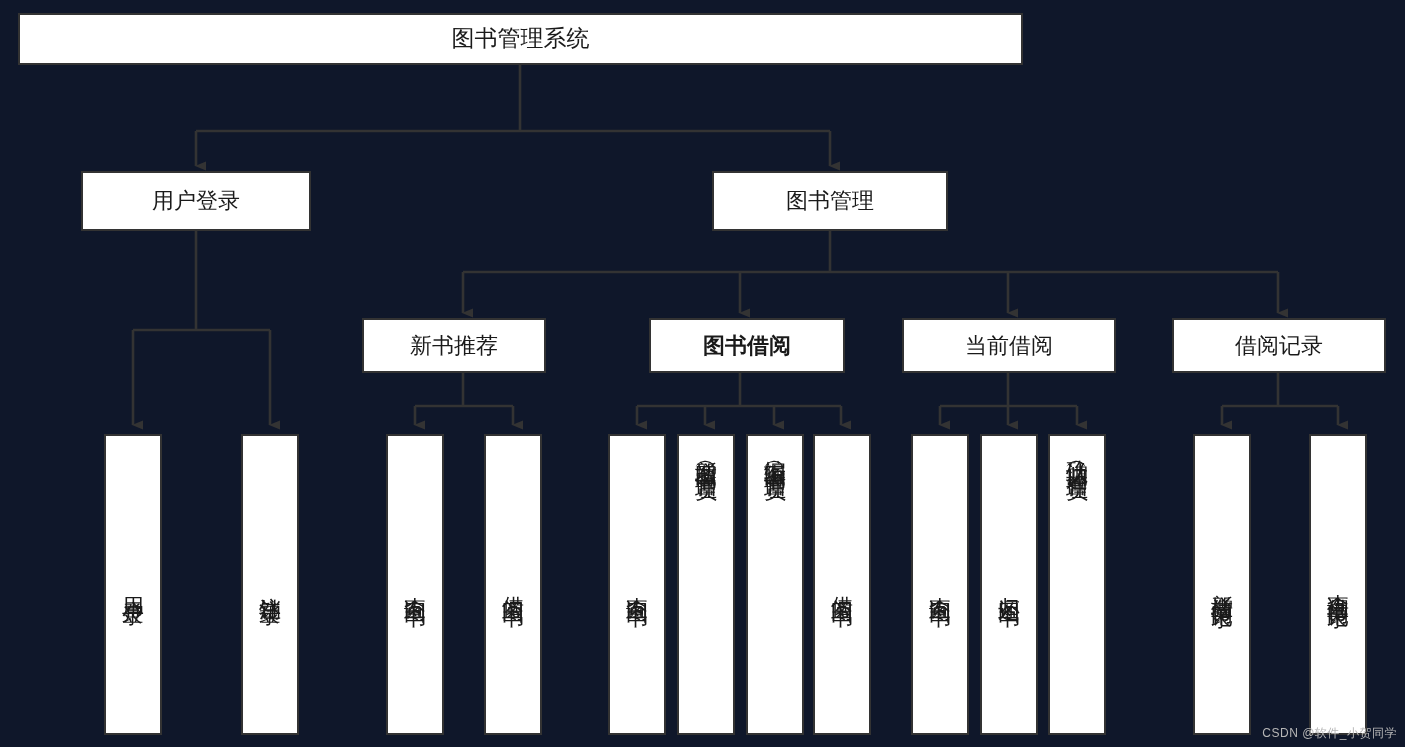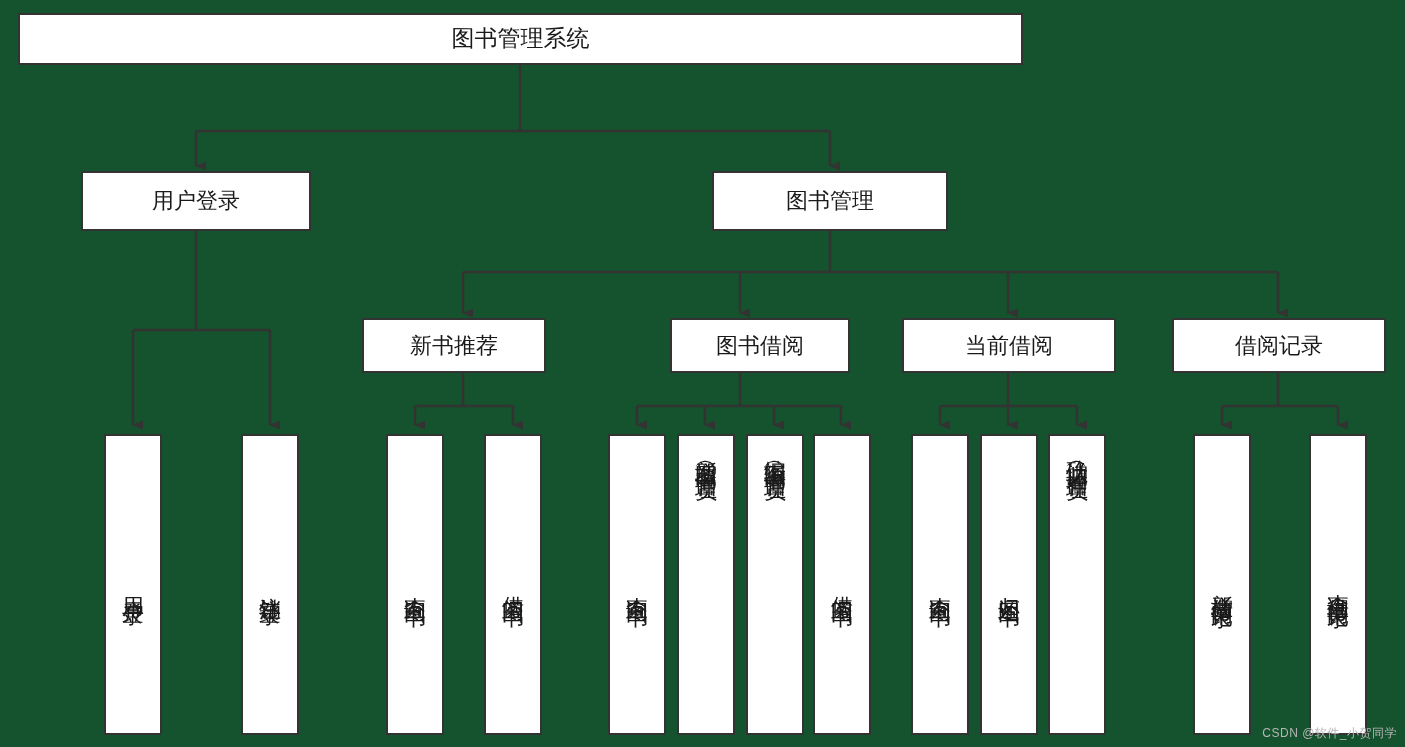--- a/index.html
+++ b/index.html
@@ -8,21 +8,21 @@
     padding: 0;
     background: #ffffff;
   }
   body {
     font-family: "Liberation Sans", "DejaVu Sans", sans-serif;
   }
   #diagram-canvas {
     position: relative;
     width: 1405px;
     height: 747px;
-    background: #14532d;
+    background: #0f172a;
     overflow: hidden;
   }
   #connector-layer {
     position: absolute;
     left: 0;
     top: 0;
     width: 1405px;
     height: 747px;
     pointer-events: none;
   }
@@ -143,21 +143,21 @@
   </div>
 
   <div class="node level1" style="left:712px; top:171px; width:236px; height:60px;">
     <span class="node-label">图书管理</span>
   </div>
 
   <div class="node level2" style="left:362px; top:318px; width:184px; height:55px;">
     <span class="node-label">新书推荐</span>
   </div>
 
-  <div class="node level2" style="left:670px; top:318px; width:180px; height:55px;">
+  <div class="node level2" style="left:649px; top:318px; width:196px; height:55px;font-weight:bold;">
     <span class="node-label">图书借阅</span>
   </div>
 
   <div class="node level2" style="left:902px; top:318px; width:214px; height:55px;">
     <span class="node-label">当前借阅</span>
   </div>
 
   <div class="node level2" style="left:1172px; top:318px; width:214px; height:55px;">
     <span class="node-label">借阅记录</span>
   </div>

